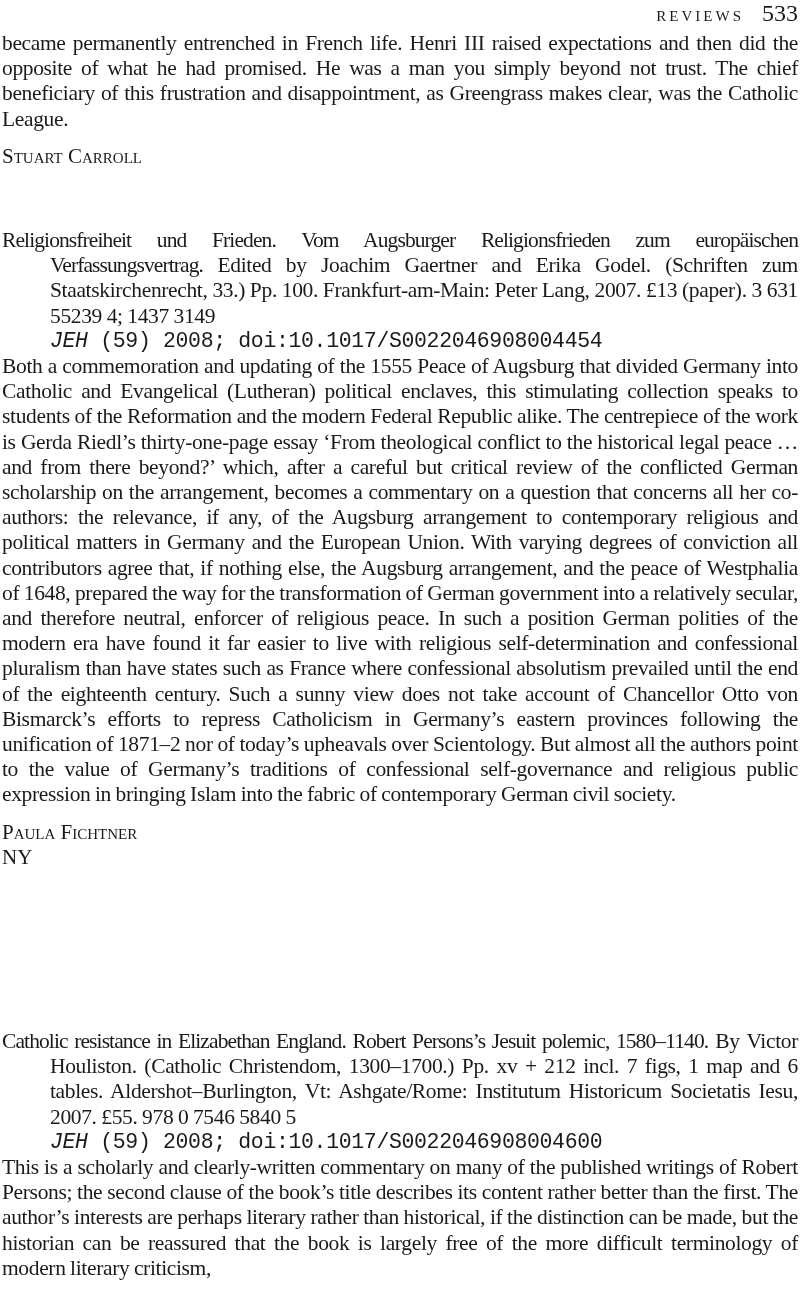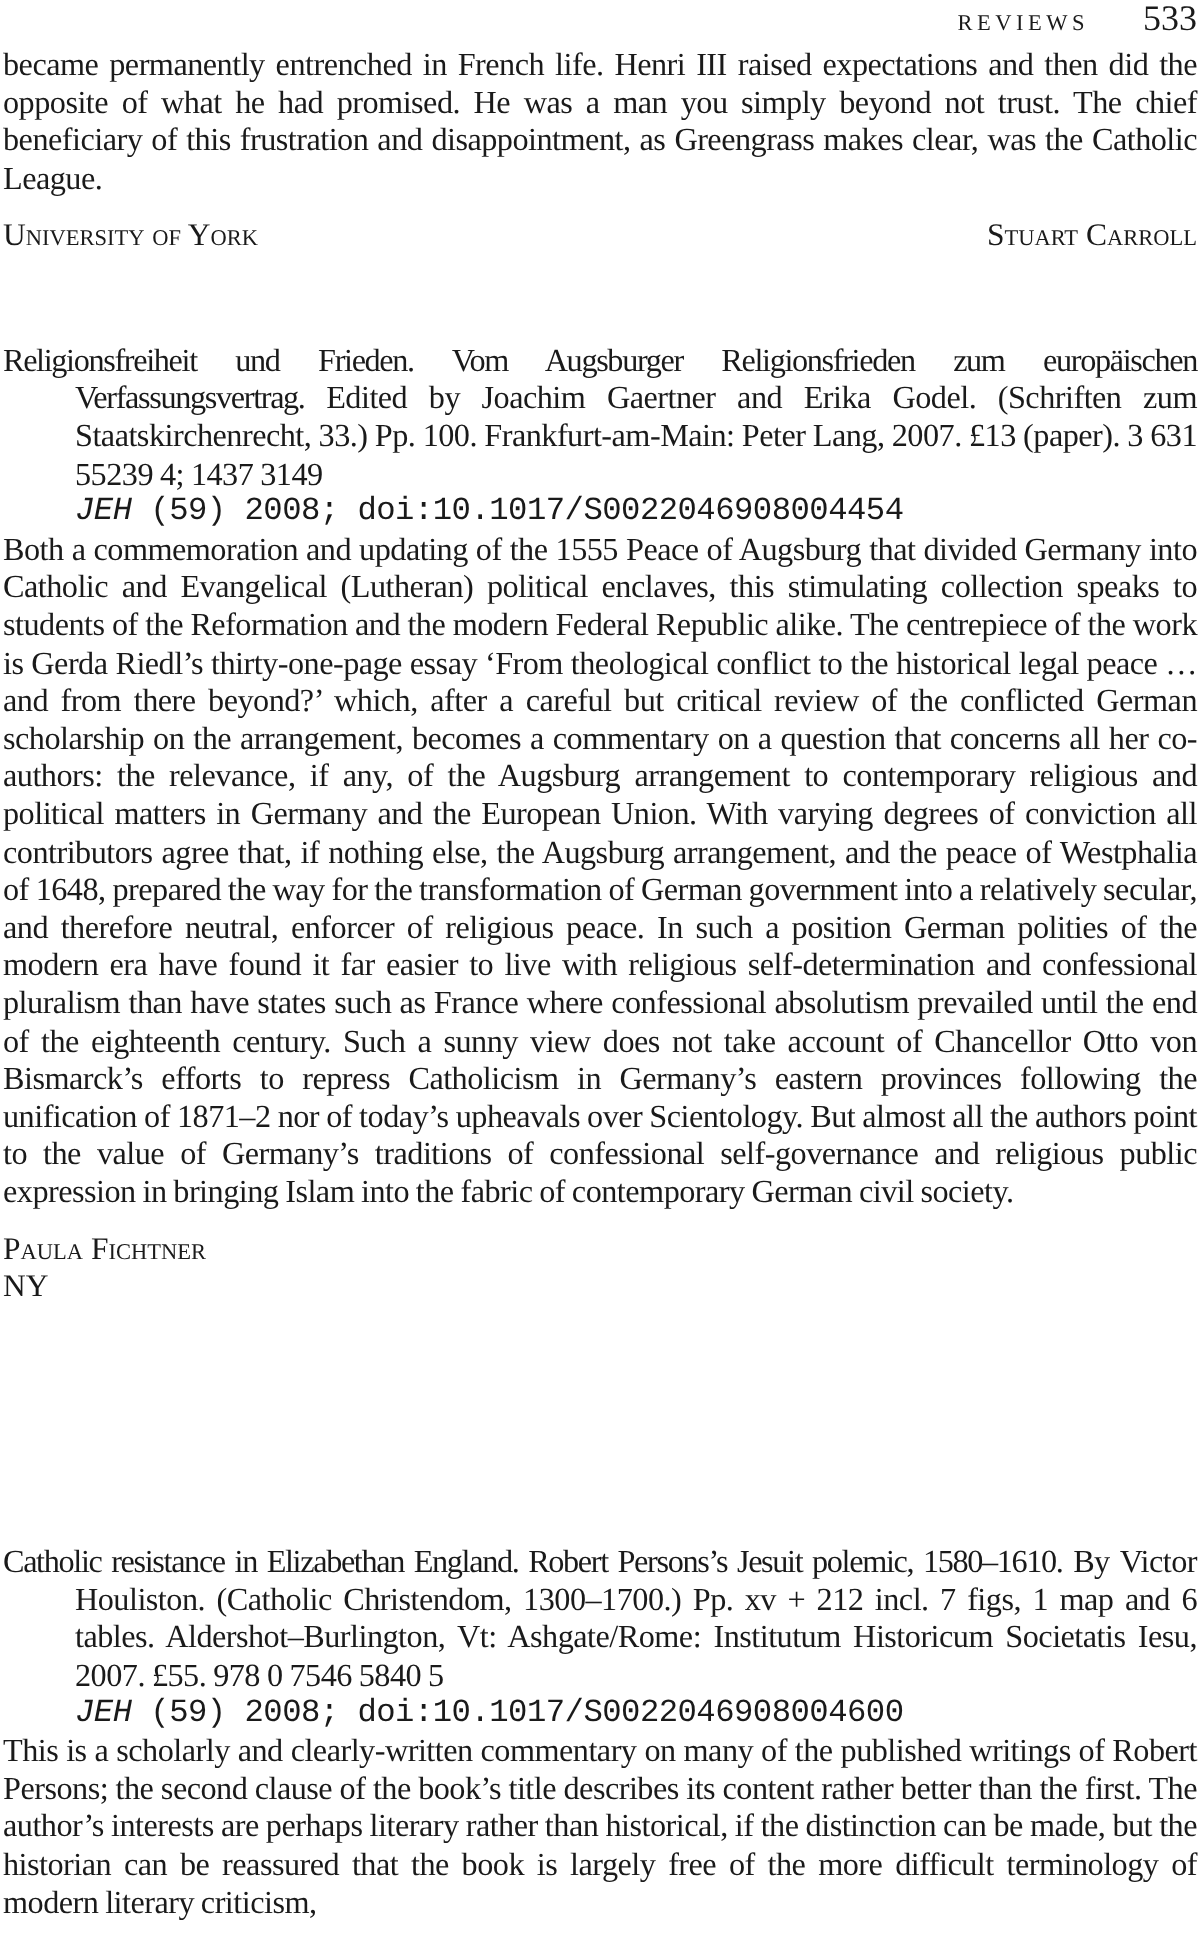--- a/index.html
+++ b/index.html
@@ -4,21 +4,21 @@
 <style>
   html, body { margin: 0; padding: 0; background: #ffffff; }
   body {
     width: 800px; height: 1289px; overflow: hidden; position: relative;
     font-family: "Liberation Serif", "DejaVu Serif", serif;
     color: #1a1a1a;
   }
   .page { position: absolute; left: 2px; top: 0; width: 796px; }
   .running-head {
     position: absolute; top: 0; right: 0; height: 26px;
-    display: flex; align-items: baseline; gap: 36px;
+    display: flex; align-items: baseline; gap: 18px;
     font-size: 21px;
   }
   .rh-label { letter-spacing: 3px; font-variant: small-caps; text-transform: lowercase; font-size: 21px; }
   .rh-page { font-size: 24px; }
   p, .line { margin: 0; }
   .body-text {
     font-size: 21.5px; line-height: 25.2px; text-align: justify;
     text-align-last: left; letter-spacing: -0.35px; word-spacing: -0.5px;
   }
   .sig {
@@ -39,40 +39,39 @@
 <div class="page">
 
   <div class="running-head">
     <span class="rh-label">Reviews</span>
     <span class="rh-page">533</span>
   </div>
 
   <section style="position:absolute; top:31px; left:0; width:796px;">
     <p class="body-text">became permanently entrenched in French life. Henri III raised expectations and then did the opposite of what he had promised. He was a man you simply beyond not trust. The chief beneficiary of this frustration and disappointment, as Greengrass makes clear, was the Catholic League.</p>
     <div class="sig" style="margin-top:12px;">
-      <span>University of York</span>
       <span>Stuart Carroll</span>
     </div>
   </section>
 
   <section style="position:absolute; top:228px; left:0; width:796px;">
     <p class="biblio"><span class="title">Religionsfreiheit und Frieden. Vom Augsburger Religionsfrieden zum europäischen Verfassungsvertrag.</span> <span>Edited by Joachim Gaertner and Erika Godel. (Schriften zum Staatskirchenrecht, 33.) Pp. 100. Frankfurt-am-Main: Peter Lang, 2007. £13 (paper). 3 631 55239 4; 1437 3149</span></p>
     <div class="jeh">
       <span class="j">JEH</span>
       <span>(59) 2008; doi:10.1017/S0022046908004454</span>
     </div>
     <p class="body-text">Both a commemoration and updating of the 1555 Peace of Augsburg that divided Germany into Catholic and Evangelical (Lutheran) political enclaves, this stimulating collection speaks to students of the Reformation and the modern Federal Republic alike. The centrepiece of the work is Gerda Riedl’s thirty-one-page essay ‘From theological conflict to the historical legal peace … and from there beyond?’ which, after a careful but critical review of the conflicted German scholarship on the arrangement, becomes a commentary on a question that concerns all her co-authors: the relevance, if any, of the Augsburg arrangement to contemporary religious and political matters in Germany and the European Union. With varying degrees of conviction all contributors agree that, if nothing else, the Augsburg arrangement, and the peace of Westphalia of 1648, prepared the way for the transformation of German government into a relatively secular, and therefore neutral, enforcer of religious peace. In such a position German polities of the modern era have found it far easier to live with religious self-determination and confessional pluralism than have states such as France where confessional absolutism prevailed until the end of the eighteenth century. Such a sunny view does not take account of Chancellor Otto von Bismarck’s efforts to repress Catholicism in Germany’s eastern provinces following the unification of 1871–2 nor of today’s upheavals over Scientology. But almost all the authors point to the value of Germany’s traditions of confessional self-governance and religious public expression in bringing Islam into the fabric of contemporary German civil society.</p>
     <div class="sig" style="margin-top:12px;">
       <span>Paula Fichtner</span>
     </div>
     <div style="font-size:21px; line-height:25px;">NY</div>
   </section>
 
   <section style="position:absolute; top:1029px; left:0; width:796px;">
-    <p class="biblio"><span class="title">Catholic resistance in Elizabethan England. Robert Persons’s Jesuit polemic, 1580–1610.</span> <span>By Victor Houliston. (Catholic Christendom, 1300–1700.) Pp. xv + 212 incl. 7 figs, 1 map and 6 tables. Aldershot–Burlington, Vt: Ashgate/Rome: Institutum Historicum Societatis Iesu, 2007. £55. 978 0 7546 5840 5</span></p>
+    <p class="biblio"><span class="title">Catholic resistance in Elizabethan England. Robert Persons’s Jesuit polemic, 1580–1140.</span> <span>By Victor Houliston. (Catholic Christendom, 1300–1700.) Pp. xv + 212 incl. 7 figs, 1 map and 6 tables. Aldershot–Burlington, Vt: Ashgate/Rome: Institutum Historicum Societatis Iesu, 2007. £55. 978 0 7546 5840 5</span></p>
     <div class="jeh">
       <span class="j">JEH</span>
       <span>(59) 2008; doi:10.1017/S0022046908004600</span>
     </div>
     <p class="body-text">This is a scholarly and clearly-written commentary on many of the published writings of Robert Persons; the second clause of the book’s title describes its content rather better than the first. The author’s interests are perhaps literary rather than historical, if the distinction can be made, but the historian can be reassured that the book is largely free of the more difficult terminology of modern literary criticism,</p>
   </section>
 
 </div>
 
 </body></html>

